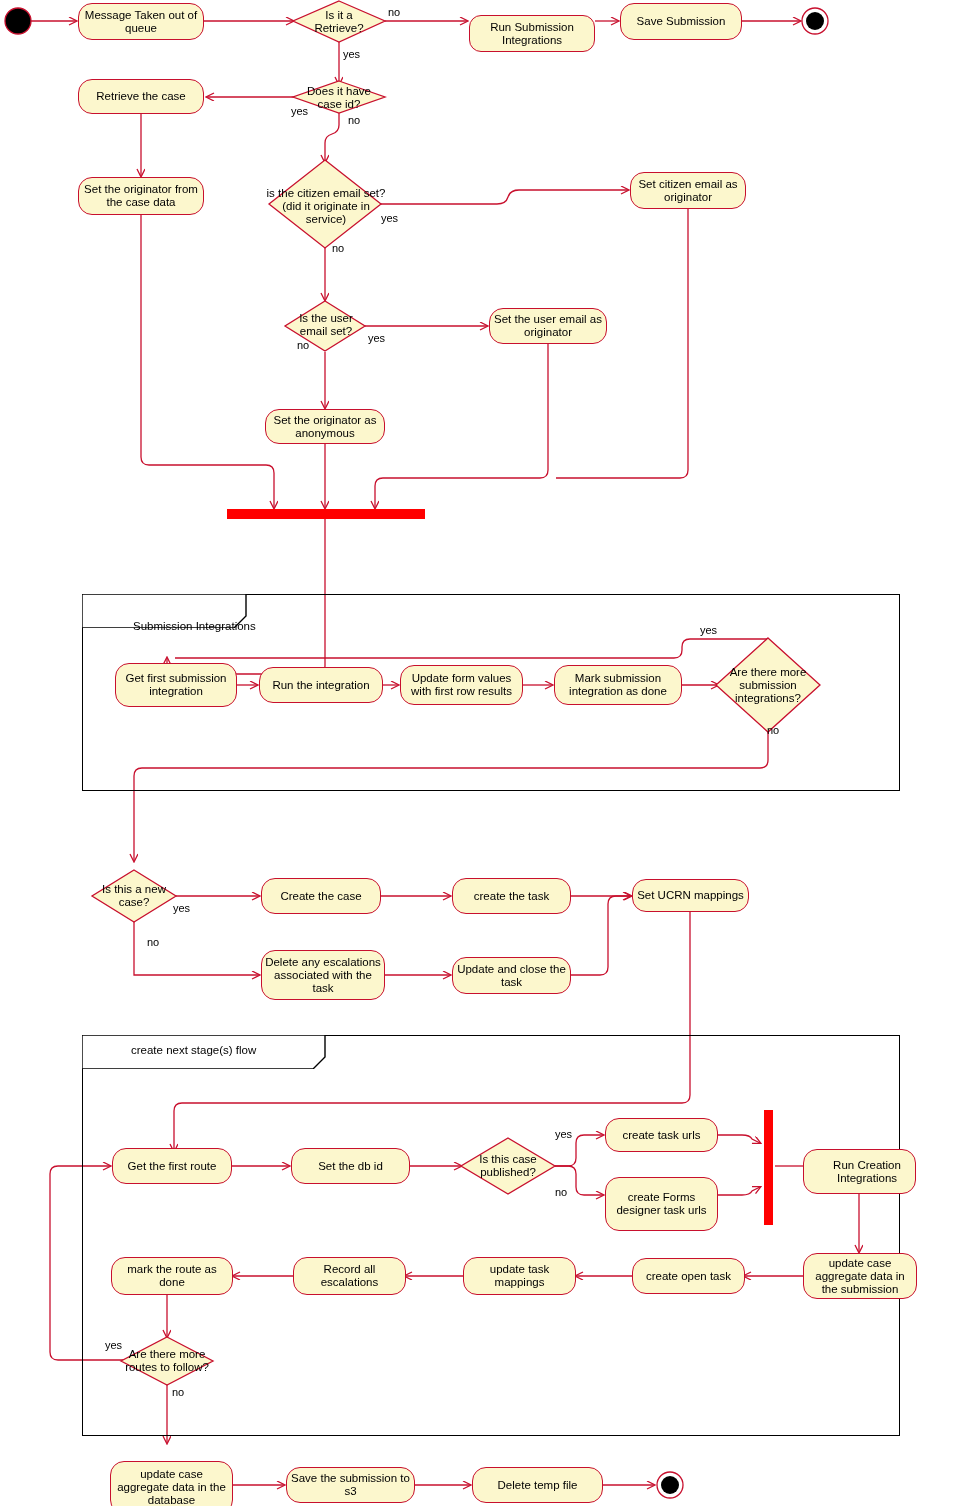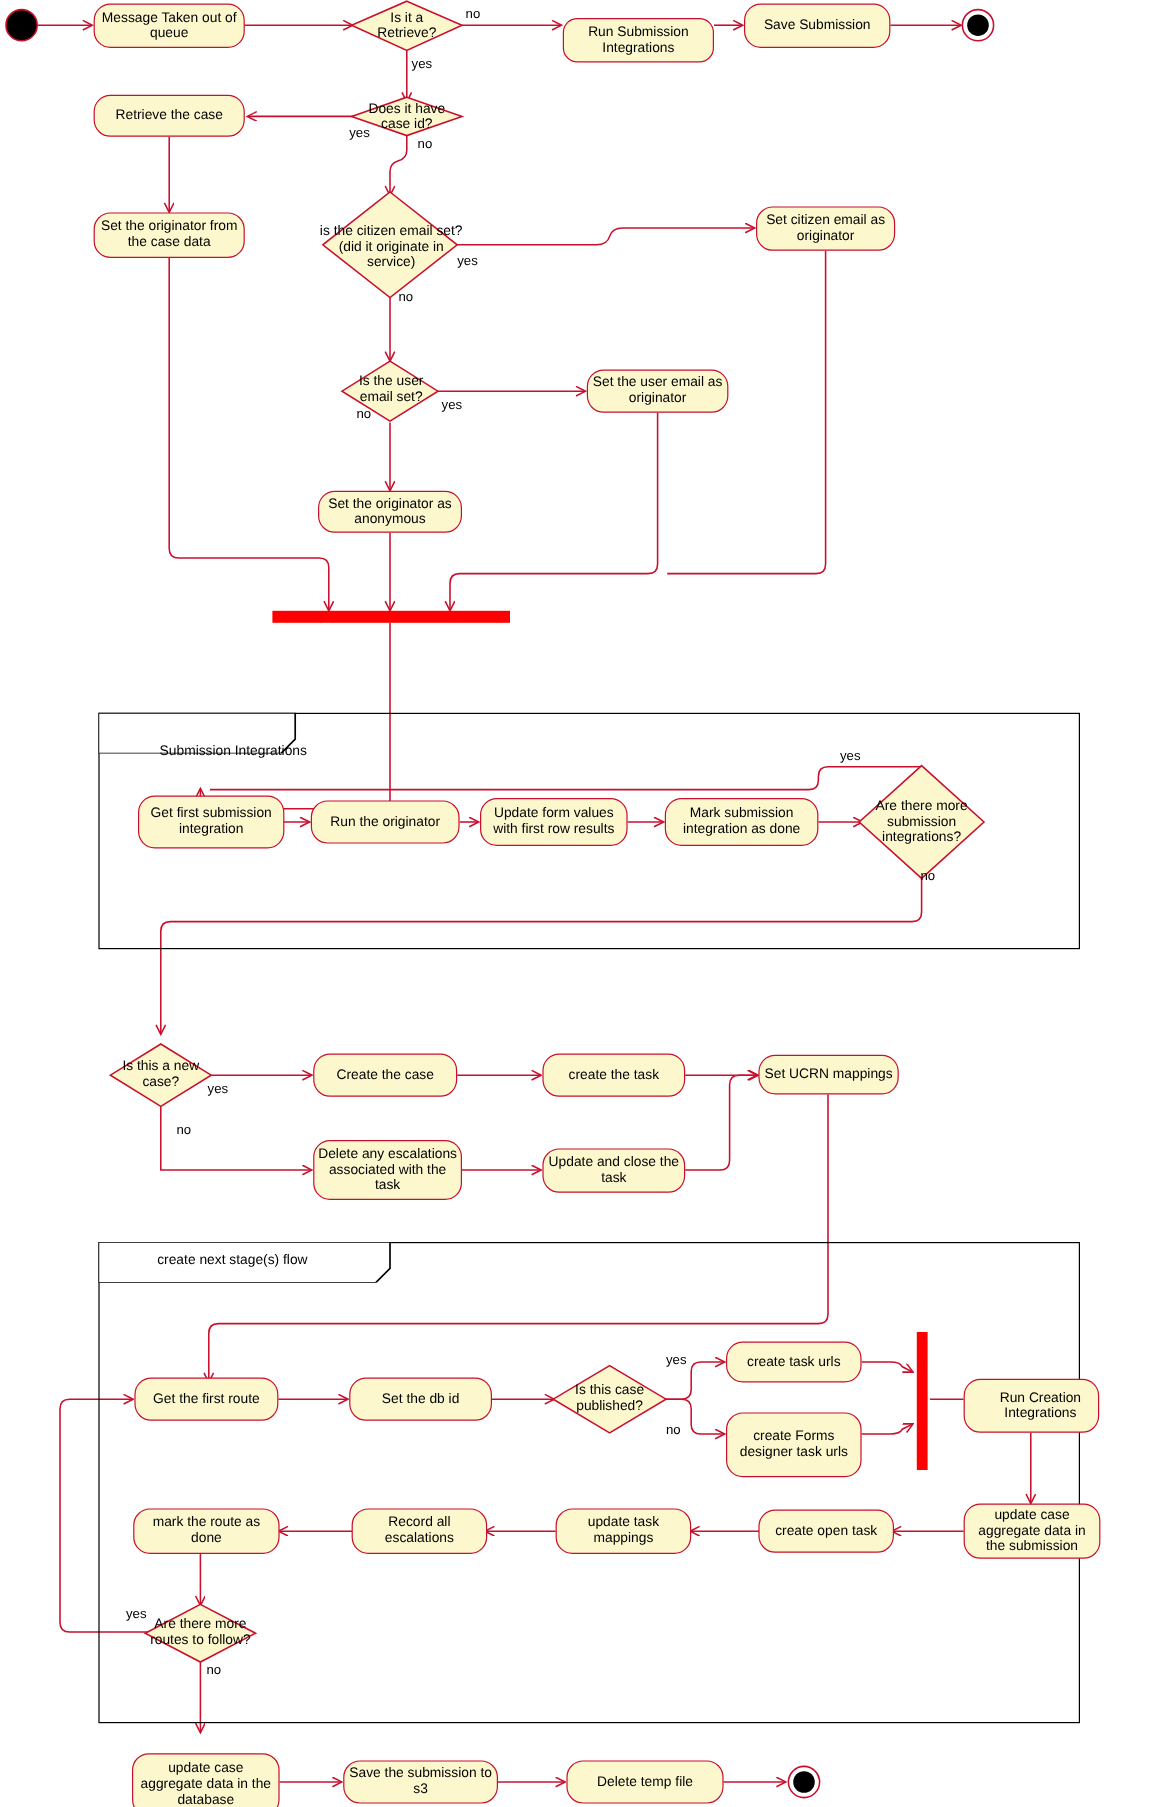--- a/index.html
+++ b/index.html
@@ -202,21 +202,21 @@
   <div class="node" style="left:78px;top:3px;width:126px;height:37px;">Message Taken out of queue</div>
   <div class="node" style="left:469px;top:15px;width:126px;height:37px;border-radius:12px;">Run Submission Integrations</div>
   <div class="node" style="left:620px;top:3px;width:122px;height:37px;">Save Submission</div>
   <div class="node" style="left:78px;top:79px;width:126px;height:35px;">Retrieve the case</div>
   <div class="node" style="left:78px;top:177px;width:126px;height:38px;">Set the originator from the case data</div>
   <div class="node" style="left:630px;top:172px;width:116px;height:37px;">Set citizen email as originator</div>
   <div class="node" style="left:489px;top:308px;width:118px;height:36px;">Set the user email as originator</div>
   <div class="node" style="left:265px;top:409px;width:120px;height:35px;">Set the originator as anonymous</div>
 
   <div class="node" style="left:104px;top:663px;width:122px;height:44px;margin-left:11px;">Get first submission integration</div>
-  <div class="node" style="left:259px;top:667px;width:124px;height:36px;">Run the originator</div>
+  <div class="node" style="left:259px;top:667px;width:124px;height:36px;">Run the integration</div>
   <div class="node" style="left:400px;top:665px;width:123px;height:40px;">Update form values with first row results</div>
   <div class="node" style="left:554px;top:665px;width:128px;height:40px;">Mark submission integration as done</div>
 
   <div class="node" style="left:261px;top:878px;width:120px;height:36px;">Create the case</div>
   <div class="node" style="left:452px;top:878px;width:119px;height:36px;">create the task</div>
   <div class="node" style="left:632px;top:879px;width:117px;height:33px;">Set UCRN mappings</div>
   <div class="node" style="left:261px;top:950px;width:124px;height:50px;">Delete any escalations associated with the task</div>
   <div class="node" style="left:452px;top:957px;width:119px;height:37px;">Update and close the task</div>
 
   <div class="node" style="left:112px;top:1148px;width:120px;height:36px;">Get the first route</div>

